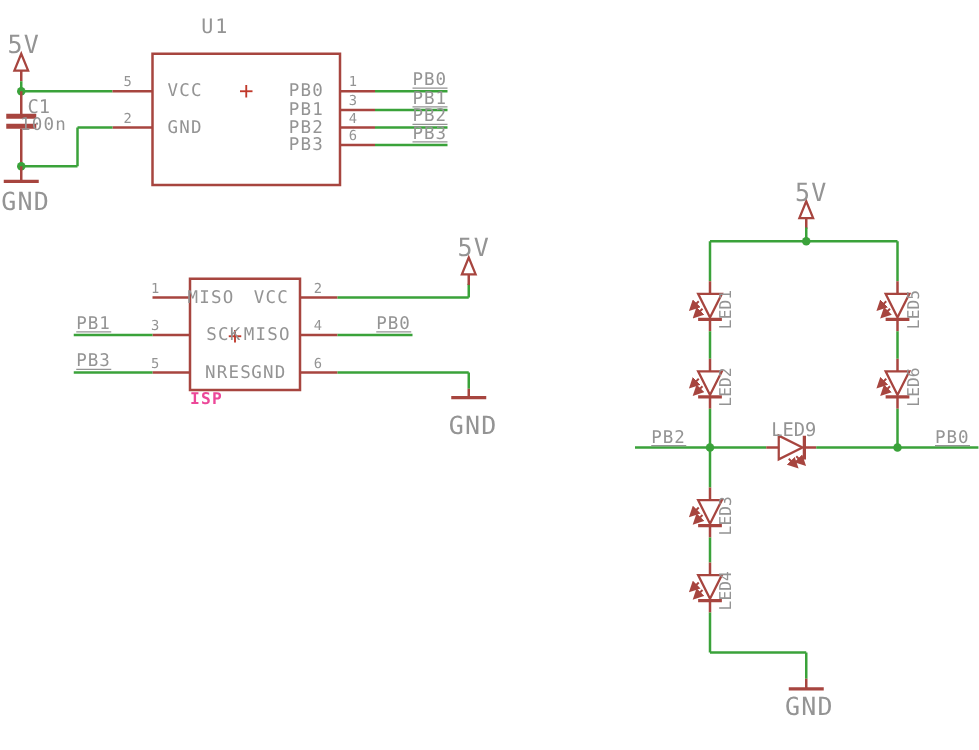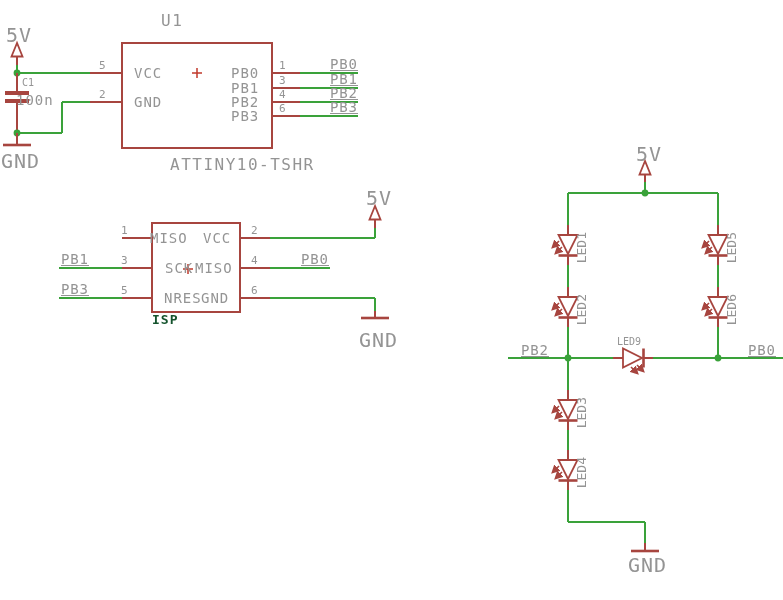--- a/index.html
+++ b/index.html
@@ -4,25 +4,25 @@
 <style>
   html,body{margin:0;padding:0;background:#fff;}
   #canvas{position:relative;width:783px;height:600px;background:#ffffff;overflow:hidden;
           font-family:"DejaVu Sans Mono",monospace;}
   #gfx{position:absolute;left:0;top:0;}
   .t{position:absolute;color:#949494;white-space:pre;line-height:1;}
   .num{font-size:11px;letter-spacing:.5px;}
   .pin{font-size:14px;letter-spacing:1px;}
   .big{font-size:16px;letter-spacing:1.5px;}
   .power{font-size:20px;letter-spacing:1px;}
-  .small{font-size:10px;letter-spacing:0px;}
+  .small{font-size:15px;letter-spacing:0px;}
   .net{font-size:14px;letter-spacing:.8px;line-height:12px;height:12px;
        border-bottom:1.6px solid #949494;}
   .vert{writing-mode:vertical-rl;transform:rotate(180deg);font-size:13px;letter-spacing:0;}
-  .refname{color:#14532d;font-weight:bold;font-size:13px;letter-spacing:1px;}
+  .refname{color:#ec4899;font-weight:bold;font-size:13px;letter-spacing:1px;}
 </style>
 </head>
 <body>
 
 <div id="canvas">
 
   <svg id="gfx" width="783" height="600" viewBox="0 0 783 600">
     <defs>
       <marker id="ah" viewBox="0 0 10 10" refX="7" refY="5" markerWidth="5.5" markerHeight="5.5" orient="auto">
         <path d="M0,0 L10,5 L0,10 z" fill="#a7453f"></path>
@@ -151,21 +151,20 @@
       <line x1="645" y1="543" x2="645" y2="551" stroke="#a7453f" stroke-width="2"></line>
       <line x1="631" y1="551" x2="659" y2="551" stroke="#a7453f" stroke-width="2.6"></line>
     </g>
   </svg>
 
   <div class="t power" style="left:6px;top:25px">5V</div>
   <div class="t small" style="left:22px;top:78px">C1</div>
   <div class="t pin" style="left:16px;top:93px">100n</div>
   <div class="t power" style="left:1px;top:151px">GND</div>
   <div class="t big" style="left:161px;top:13px">U1</div>
-  <div class="t big" style="left:170px;top:157px">ATTINY10-TSHR</div>
   <div class="t num" style="left:92px;top:60px;width:14px;text-align:right">5</div>
   <div class="t num" style="left:92px;top:89px;width:14px;text-align:right">2</div>
   <div class="t pin" style="left:134px;top:66px">VCC</div>
   <div class="t pin" style="left:134px;top:95px">GND</div>
   <div class="t pin" style="left:231px;top:66px">PB0</div>
   <div class="t pin" style="left:231px;top:81px">PB1</div>
   <div class="t pin" style="left:231px;top:95px">PB2</div>
   <div class="t pin" style="left:231px;top:109px">PB3</div>
   <div class="t num" style="left:279px;top:60px">1</div>
   <div class="t num" style="left:279px;top:75px">3</div>

